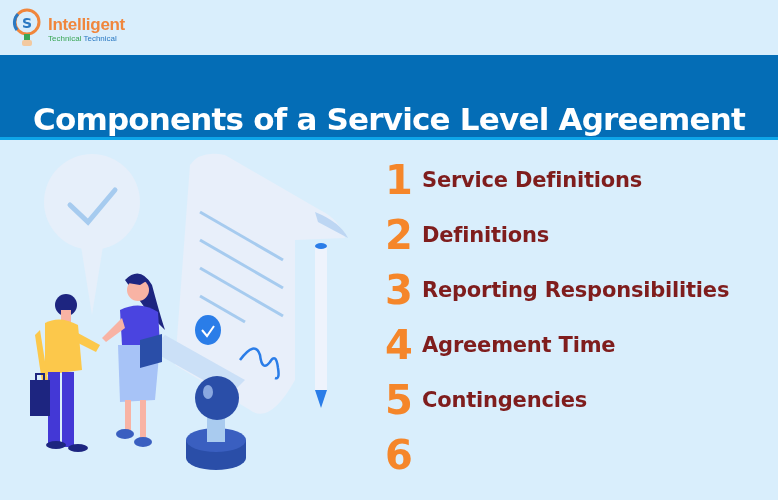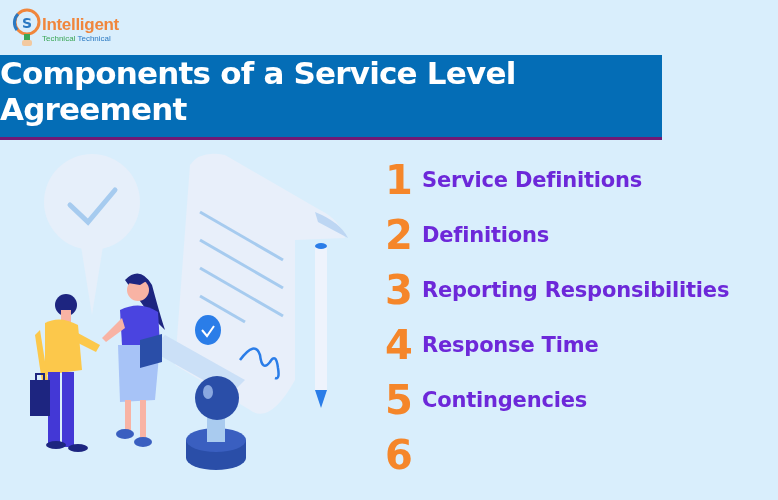--- a/index.html
+++ b/index.html
@@ -3,43 +3,43 @@
 <meta charset="utf-8">
 <style>
   html, body { margin:0; padding:0; }
   body {
     width:778px; height:500px; overflow:hidden; position:relative;
     background:#d9eefc;
     font-family:"DejaVu Sans", sans-serif;
   }
   .logo { position:absolute; left:12px; top:8px; display:flex; align-items:center; }
   .logo svg { width:30px; height:42px; }
-  .logo-text { margin-left:0; line-height:1; }
+  .logo-text { margin-left:6px; line-height:1; }
   .logo-main { font-family:"Liberation Sans", sans-serif; font-size:17px; color:#f0863c; font-weight:bold; letter-spacing:-0.3px; }
   .logo-sub { font-family:"Liberation Sans", sans-serif; font-size:8px; margin-top:2px; }
   .logo-sub .t1 { color:#3aa655; }
   .logo-sub .t2 { color:#2b79c2; }
   .banner {
-    position:absolute; left:0; top:55px; width:662px; height:82px;
-    background:#046db6; border-bottom:3px solid #701a75;
-    display:flex; align-items:flex-start; justify-content:center;
+    position:absolute; left:0; top:55px; width:778px; height:82px;
+    background:#046db6; border-bottom:3px solid #0ea5e9;
+    display:flex; align-items:flex-end; justify-content:center;
   }
   .banner h1 {
     margin:0; color:#fff; font-family:"DejaVu Sans", sans-serif;
     font-weight:bold; font-size:31px; letter-spacing:-0.8px;
   }
   .list { position:absolute; left:376px; top:152px; }
   .item { display:flex; align-items:center; height:55px; }
   .num {
     width:46px; font-family:"DejaVu Sans", sans-serif; font-weight:bold;
     font-size:40px; color:#f5862a; text-align:center;
   }
   .label {
     font-family:"DejaVu Sans", sans-serif; font-weight:bold; font-size:21px;
-    color:#6d28d9; letter-spacing:-0.2px;
+    color:#7f1d1d; letter-spacing:-0.2px;
   }
   .illus { position:absolute; left:0; top:140px; width:370px; height:360px; }
 </style>
 </head>
 <body>
 
 <div class="logo">
   <svg viewBox="0 0 30 42">
     <circle cx="15" cy="14" r="12" fill="none" stroke="#f0863c" stroke-width="3"></circle>
     <path d="M6 6 A12 12 0 0 0 5 22" fill="none" stroke="#2b79c2" stroke-width="3"></path>
@@ -133,21 +133,21 @@
   <div class="item">
     <span class="num">2</span>
     <span class="label">Definitions</span>
   </div>
   <div class="item">
     <span class="num">3</span>
     <span class="label">Reporting Responsibilities</span>
   </div>
   <div class="item">
     <span class="num">4</span>
-    <span class="label">Response Time</span>
+    <span class="label">Agreement Time</span>
   </div>
   <div class="item">
     <span class="num">5</span>
     <span class="label">Contingencies</span>
   </div>
   <div class="item">
     <span class="num">6</span>
   </div>
 </div>
 

